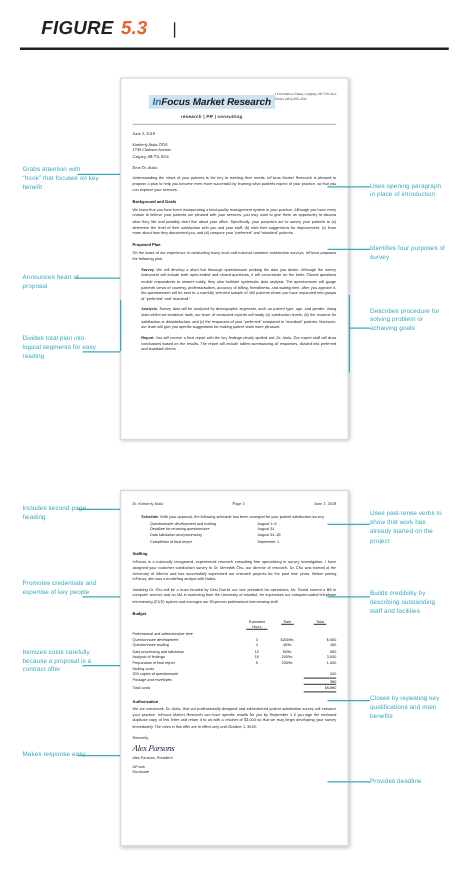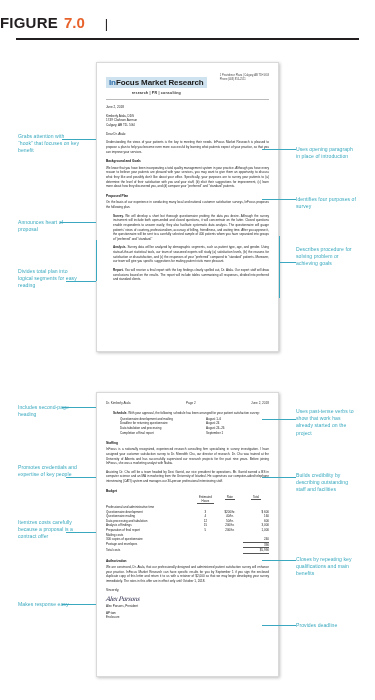--- a/index.html
+++ b/index.html
@@ -6,21 +6,22 @@
   html, body {
     width: 375px; height: 700px;
     background: #ffffff;
     font-family: "Liberation Sans", sans-serif;
     overflow: hidden;
   }
   body { position: relative; }
 
   
   .fig-header {
-    padding: 14px 16px 0 0;
+    padding: 14px 16px 0 33px;
+    font-style: italic;
   }
   .fig-title-row {
     display: flex; align-items: baseline; gap: 6px;
     white-space: nowrap;
   }
   .fig-word {
     font-size: 15px; font-weight: bold; color: #231f20;
     letter-spacing: 0.2px;
   }
   .fig-num {
@@ -44,21 +45,21 @@
     border: 1px solid #d9d9d9;
     box-shadow: 1px 1px 3px rgba(0,0,0,0.25);
   }
   #sheet1 { left: 96px; top: 62px; width: 183px; height: 290px; }
   #sheet2 { left: 96px; top: 392px; width: 183px; height: 285px; }
 
   .sheet-inner { padding: 8px 9px; }
 
   
   .letterhead {
-    display: flex; justify-content: space-between; align-items: flex-start;
+    display: flex; justify-content: flex-end; align-items: flex-start; font-style: italic;
   }
   .lh-left { flex: 0 0 auto; }
   .lh-name {
     background: #cfe2ef;
     font-size: 8px; font-weight: bold; color: #1a1a1a;
     padding: 1px 3px; display: inline-block; letter-spacing: -0.1px;
   }
   .lh-name .lh-in { color: #2a6ca8; }
   .lh-tag {
     font-size: 3.6px; font-weight: bold; color: #333;
@@ -145,21 +146,21 @@
     background: #3aa9bf;
     width: 0.8px;
   }
 </style>
 </head>
 <body>
 
 <div class="fig-header">
   <div class="fig-title-row">
     <span class="fig-word">FIGURE</span>
-    <span class="fig-num">7.0</span>
+    <span class="fig-num">5.3</span>
     <span class="fig-bar">|</span>
   </div>
 </div>
 <div class="fig-rule"></div>
 
 <div class="sheet" id="sheet1">
   <div class="sheet-inner">
 
     <div class="letterhead">
       <div class="lh-left">

